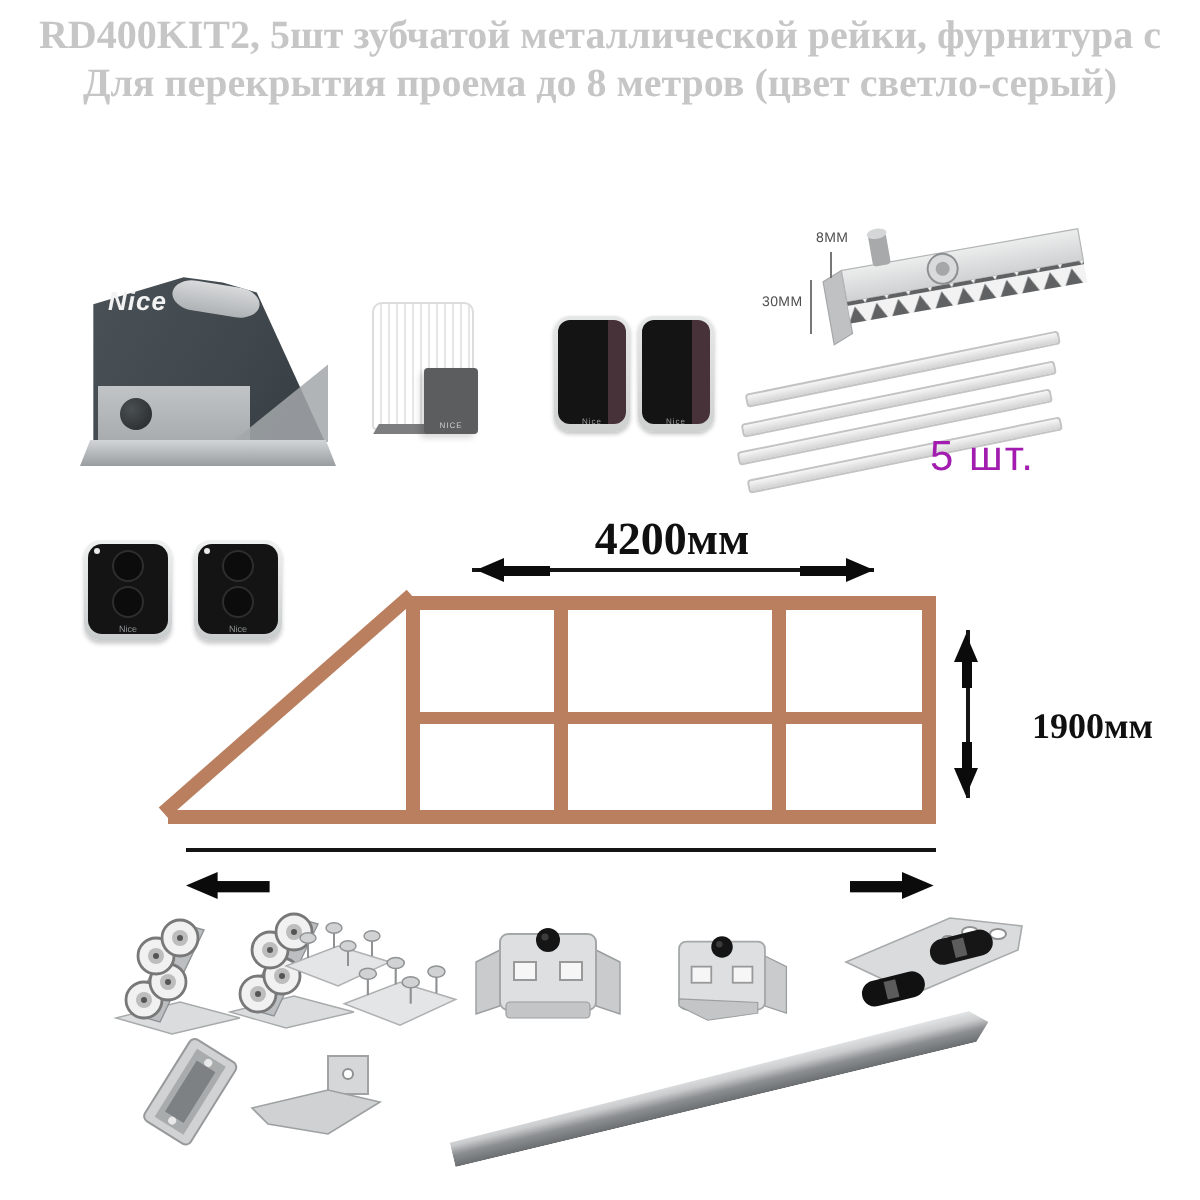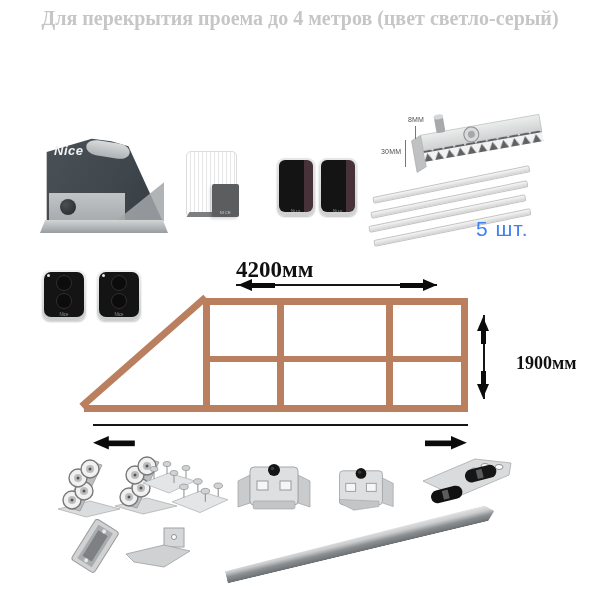--- a/index.html
+++ b/index.html
@@ -75,34 +75,35 @@
   .remote .b1,.remote .b2{position:absolute;left:50%;width:16px;height:16px;margin-left:-8px;
     border-radius:50%;background:#0c0c0c;border:1px solid #2e2e2e;box-sizing:border-box}
   .remote .b1{top:5px}.remote .b2{top:23px}
   .remote .led{position:absolute;left:5px;top:4px;width:3px;height:3px;border-radius:50%;background:#e9e9e9}
   .remote .rc-brand{position:absolute;bottom:3px;left:0;width:100%;text-align:center;
     font-size:4.5px;color:#8d9293}
 
   .rack-label{position:absolute;font-size:7px;color:#4e4e4e;letter-spacing:.2px}
   .strip{position:absolute;width:158px;height:5px;border-radius:2px;border:1px solid #c3c3c3;
     background:linear-gradient(#f6f6f6,#d3d3d3);transform:rotate(-11.5deg);transform-origin:0 50%}
-  #qty{position:absolute;left:476px;top:217px;font-size:21px;color:#3b82f6;letter-spacing:1px}
+  #qty{position:absolute;left:465px;top:217px;font-size:21px;color:#a21caf;letter-spacing:1px}
 
   .rail{position:absolute;left:224px;top:568px;width:276px;height:16px;
     transform:rotate(-13.5deg);transform-origin:0 0;
     background:linear-gradient(180deg,#e4e5e6 0%,#c9cbcc 32%,#8c8f91 62%,#6b6e70 100%);
     clip-path:polygon(0 22%,97% 0,100% 48%,97% 100%,0 100%)}
 </style>
 </head>
 <body>
 
 <div id="stage">
 
   <div id="title">
-    <div>Для перекрытия проема до 4 метров (цвет светло-серый)</div>
+    <div>RD400KIT2, 5шт зубчатой металлической рейки, фурнитура с</div>
+    <div>Для перекрытия проема до 8 метров (цвет светло-серый)</div>
   </div>
 
   <div id="motor" class="abs">
     <div class="body"></div>
     <div class="swoosh"></div>
     <div class="brand">Nice</div>
     <div class="panel"></div>
     <div class="knob"></div>
     <div class="slope"></div>
     <div class="base"></div>
@@ -165,21 +166,21 @@
     <div class="rc-brand">Nice</div>
   </div>
   <div class="abs remote" style="left:97px;top:270px">
     <div class="face"></div>
     <div class="led"></div>
     <div class="b1"></div>
     <div class="b2"></div>
     <div class="rc-brand">Nice</div>
   </div>
 
-  <div class="dim" style="left:236px;top:257px;width:200px;text-align:left;font-size:23px">4200мм</div>
+  <div class="dim" style="left:236px;top:257px;width:200px;text-align:center;font-size:23px">4200мм</div>
   <div class="dline" style="left:236px;top:284px;width:201px;height:2px"></div>
   <div class="ar ar-l" style="left:238px;top:279px"></div>
   <div class="ar ar-r" style="left:400px;top:279px"></div>
 
   <div id="frame-rect"></div>
   <div class="abs brown" style="left:277px;top:300px;width:7px;height:110px"></div>
   <div class="abs brown" style="left:386px;top:300px;width:7px;height:110px"></div>
   <div class="abs brown" style="left:206px;top:356px;width:259px;height:6px"></div>
   <div class="abs brown" style="left:84px;top:402px;width:165px;height:7px;transform:rotate(-41.3deg);transform-origin:0 100%"></div>
   <div class="abs brown" style="left:84px;top:405px;width:126px;height:7px"></div>

